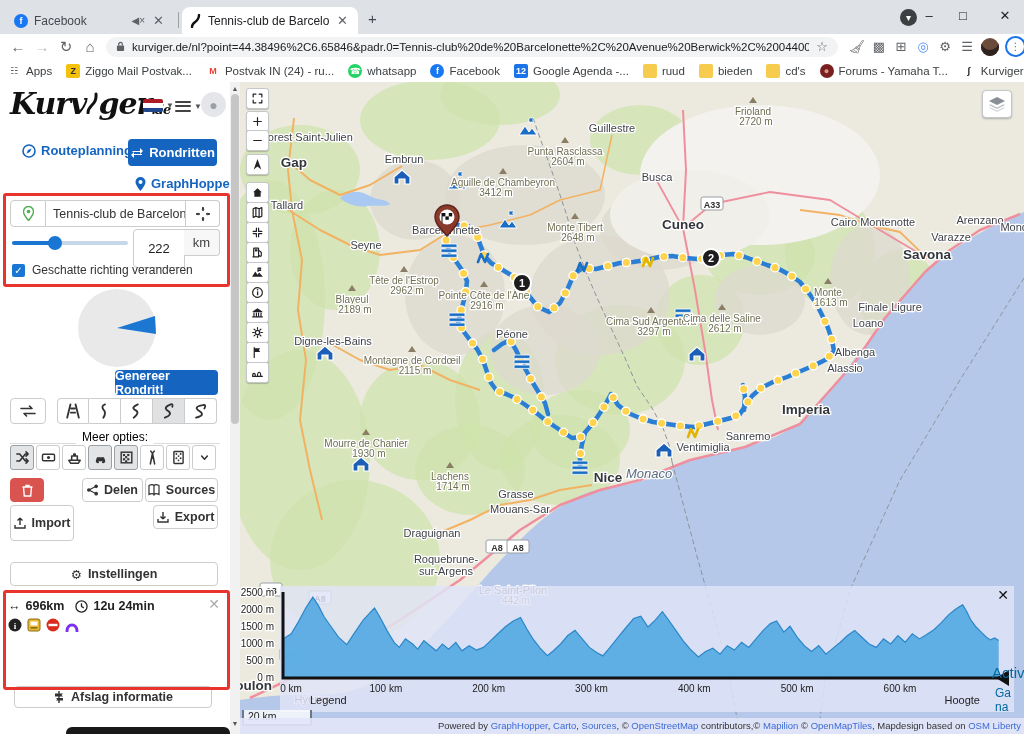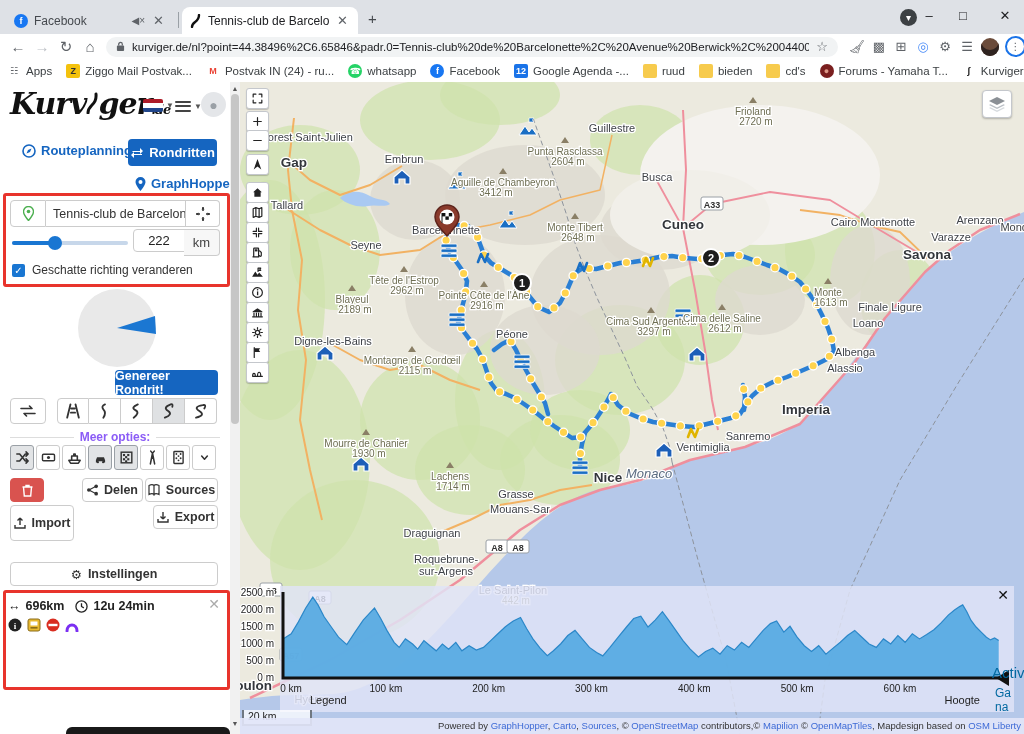--- a/index.html
+++ b/index.html
@@ -57,33 +57,33 @@
   .redbox{position:absolute;border:3px solid #e8342c;border-radius:3px;pointer-events:none;z-index:30;}
   #start-row{position:absolute;left:10px;top:118px;width:210px;height:27px;display:flex;}
   #pin-cell{width:36px;height:27px;border:1px solid #ccc;border-radius:4px 0 0 4px;display:flex;align-items:center;justify-content:center;box-sizing:border-box;background:#fff;}
   #start-input{width:140px;height:27px;border:1px solid #ccc;border-left:none;box-sizing:border-box;display:flex;align-items:center;
                padding:0 7px;font-size:12.5px;color:#333;white-space:nowrap;overflow:hidden;background:#fff;}
   #crosshair-cell{width:34px;height:27px;border:1px solid #ccc;border-left:none;border-radius:0 4px 4px 0;display:flex;align-items:center;justify-content:center;box-sizing:border-box;background:#fff;}
   #slider-row{position:absolute;left:10px;top:147px;width:210px;height:27px;}
   #slider-track{position:absolute;left:2px;top:12px;width:116px;height:4px;background:#c7d7ea;border-radius:2px;}
   #slider-fill{position:absolute;left:0;top:0;height:4px;background:#1976d2;border-radius:2px;}
   #slider-thumb{position:absolute;top:-5px;width:14px;height:14px;border-radius:50%;background:#1976d2;}
-  #dist-input{position:absolute;left:123px;top:0;width:52px;height:23px;border:1px solid #ccc;border-radius:4px 0 0 4px;
+  #dist-input{position:absolute;left:123px;top:0;width:52px;height:39px;border:1px solid #ccc;border-radius:4px 0 0 4px;
               box-sizing:border-box;display:flex;align-items:center;justify-content:center;font-size:13px;background:#fff;}
   #dist-unit{position:absolute;left:174px;top:0;width:36px;height:27px;border:1px solid #ccc;border-left:none;border-radius:0 4px 4px 0;
              box-sizing:border-box;display:flex;align-items:center;justify-content:center;font-size:13px;background:#f7f7f7;color:#444;}
   #chk-row{position:absolute;left:12px;top:181px;display:flex;align-items:center;gap:7px;font-size:12px;color:#333;}
   #chk-box{width:13px;height:13px;background:#1976d2;border-radius:2px;color:#fff;font-size:10px;line-height:13px;text-align:center;}
   #gen-btn{position:absolute;left:115px;top:288px;width:103px;height:25px;background:#1565c0;color:#fff;font-weight:bold;
            font-size:12.5px;border-radius:4px;display:flex;align-items:center;justify-content:center;}
   .btnrow-cell{width:32px;height:26px;border:1px solid #ccc;background:#fff;display:flex;align-items:center;justify-content:center;box-sizing:border-box;}
   .btnrow-cell.active{background:#dfe1e3;}
   #swap-btn{position:absolute;left:10px;top:316px;width:36px;height:26px;}
   #curve-group{position:absolute;left:57px;top:316px;display:flex;}
-  #meer-divider{position:absolute;left:10px;top:348px;width:210px;display:flex;align-items:center;gap:6px;color:#8b5cf6;font-size:12px;font-weight:bold;}
+  #meer-divider{position:absolute;left:10px;top:348px;width:210px;display:flex;align-items:flex-end;gap:6px;color:#000000;font-size:12px;}
   #meer-divider:before,#meer-divider:after{content:"";flex:1;height:1px;background:#ddd;}
   #options-group{position:absolute;left:10px;top:363px;display:flex;gap:2px;}
   .opt-cell{width:24px;height:25px;border:1px solid #ccc;border-radius:3px;background:#fff;display:flex;align-items:center;justify-content:center;box-sizing:border-box;}
   .opt-cell.active{background:#e2e4e6;border-color:#9aa0a6;}
   .sbtn{position:absolute;box-sizing:border-box;border:1px solid #ccc;border-radius:4px;background:#fff;color:#333;
         font-size:12.5px;font-weight:bold;display:flex;align-items:center;justify-content:center;gap:6px;}
   .sbtn.blue{background:#1565c0;border-color:#1565c0;color:#fff;}
   .sbtn.red{background:#d9534f;border-color:#d9534f;}
   #info-card{position:absolute;left:8px;top:512px;width:214px;font-size:12px;color:#222;}
   #info-title{font-weight:bold;font-size:12.5px;line-height:16px;width:190px;}
@@ -454,20 +454,27 @@
               <rect x="3.5" y="9" width="7" height="1.6" fill="#8a6d1a"></rect>
             </svg>
         <svg width="14" height="14" viewBox="0 0 14 14">
               <circle cx="7" cy="7" r="6.5" fill="#d92d20"></circle>
               <rect x="2.5" y="5.8" width="9" height="2.4" fill="#fff"></rect>
             </svg>
         <svg width="14" height="14" viewBox="0 0 14 14">
               <path d="M2 13C2 5 12 5 12 13" fill="none" stroke="#7b2ff2" stroke-width="3" stroke-linecap="round"></path>
             </svg>
       </div>
+    </div>
+    <div class="sbtn" style="left:14px;top:604px;width:198px;height:22px;">
+      <svg width="12" height="12" viewBox="0 0 12 12">
+            <path d="M6 0v12" stroke="#333" stroke-width="1.4"></path>
+            <path d="M2 2.5h8l-1.5 1.5L10 5.5H2zM10 7H3L4.2 8.2 3 9.5h7z" fill="#333"></path>
+          </svg>
+      <span>Afslag informatie</span>
     </div>
   </div>
 
   <div id="scrollcol">
     <span class="scroll-arrow" style="top:3px">▲</span>
     <div class="thumb"></div>
     <span class="scroll-arrow" style="top:638px">▼</span>
   </div>
 
   <div id="map">

